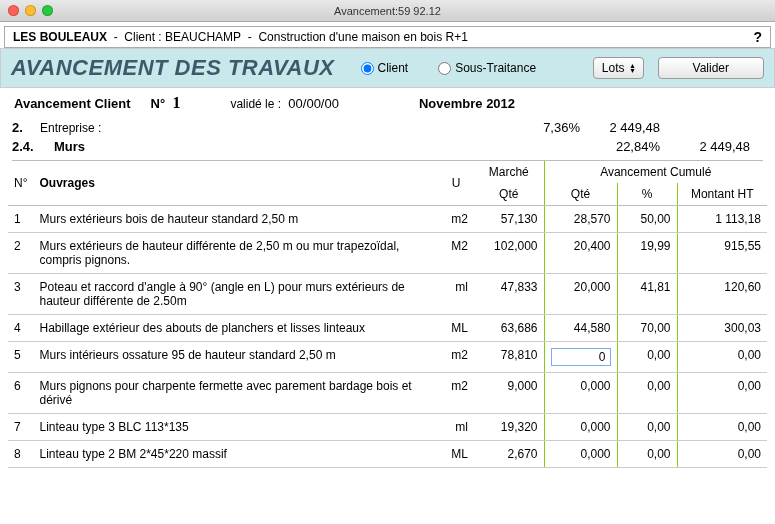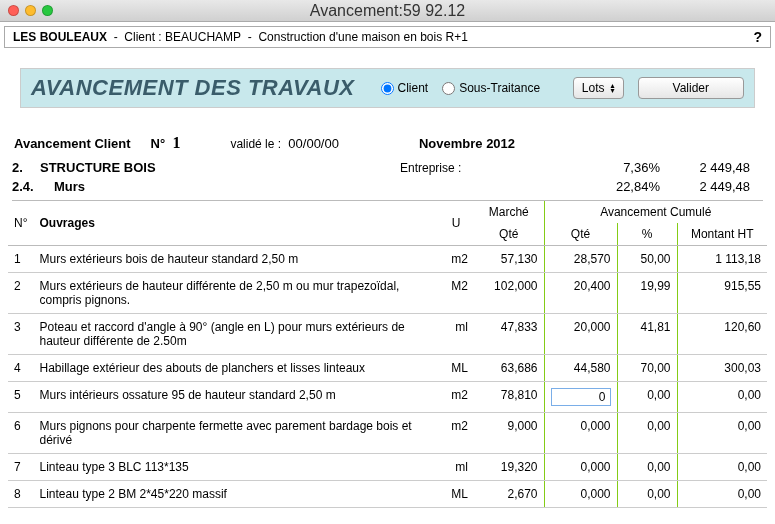--- a/index.html
+++ b/index.html
@@ -1,26 +1,26 @@
 <!DOCTYPE html>
 <html><head>
 <meta charset="utf-8">
 <style>
   * { box-sizing: border-box; margin: 0; padding: 0; }
   body { font-family: "Helvetica Neue", Arial, sans-serif; font-size: 12px; background: #fff; color: #000; width: 775px; }
   .titlebar { height: 22px; background: linear-gradient(#e8e8e8, #d0d0d0); border-bottom: 1px solid #aaa; display: flex; align-items: center; position: relative; }
   .traffic { display: flex; gap: 6px; margin-left: 8px; }
   .circle { width: 11px; height: 11px; border-radius: 50%; border: 0.5px solid rgba(0,0,0,.2); }
   .red { background: #ff5f57; } .yellow { background: #febc2e; } .green { background: #28c840; }
-  .win-title { position: absolute; left: 0; right: 0; text-align: center; font-size: 16px; color: #333; }
+  .win-title { position: absolute; left: 0; right: 0; text-align: center; font-size: 11px; color: #333; }
   .projectbar { background: #fff; border: 1px solid #aaa; margin: 4px 4px 0 4px; padding: 2px 8px; font-size: 12px; display: flex; align-items: center; }
   .projectbar .help { margin-left: auto; font-weight: bold; font-size: 14px; cursor: pointer; }
-  .header { background: #c8e8ec; margin: 20px; padding: 6px 10px; display: flex; align-items: center; gap: 14px; border: 1px solid #ccc; }
+  .header { background: #c8e8ec; margin: 0; padding: 6px 10px; display: flex; align-items: center; gap: 14px; border: 1px solid #ccc; }
   .header h1 { font-size: 22px; font-weight: bold; font-style: italic; color: #3a5c6a; letter-spacing: .5px; }
-  .radios { display: flex; gap: 14px; margin-left: 12px; font-size: 12px; }
+  .radios { display: flex; gap: 30px; margin-left: 12px; font-size: 12px; }
   .radios label { display: flex; align-items: center; gap: 4px; }
   .select-btn { margin-left: auto; background: linear-gradient(#fff,#e6e6e6); border: 1px solid #999; border-radius: 4px; padding: 3px 8px; font-size: 12px; display: flex; align-items: center; gap: 6px; }
   .chevrons { display:inline-flex; flex-direction:column; line-height:5px; font-size:8px; }
   .validate { background: linear-gradient(#fff,#e6e6e6); border: 1px solid #999; border-radius: 4px; padding: 3px 34px; font-size: 12px; }
   .subhead { display: flex; align-items: center; gap: 20px; padding: 6px 14px; font-size: 13px; font-weight: bold; }
   .subhead .num { font-family: Georgia, serif; font-size: 16px; }
   .subhead .date { font-weight: normal; }
   .sections { padding: 0 12px; }
   .secrow { display: grid; grid-template-columns: 28px 360px 80px 100px 80px 90px; align-items: center; font-size: 13px; padding: 2px 0;}
   .secrow .idx { font-weight: bold; }
@@ -99,21 +99,20 @@
   <span style="margin-left:30px;">
     <span style="font-weight:normal;font-size:12px;">validé le :</span>
     &nbsp;<span class="date">00/00/00</span>
   </span>
   <span style="margin-left:60px;">Novembre 2012</span>
 </div>
 
 <div class="sections">
   <div class="secrow">
     <span class="idx">2.</span>
-    <span class="lbl">STRUCTURE BOIS</span>
     <span class="ent">Entreprise :</span>
     <span></span>
     <span class="pct">7,36%</span>
     <span class="amt">2 449,48</span>
   </div>
   <div class="secrow sub">
     <span class="idx">2.4.</span>
     <span class="lbl">Murs</span>
     <span></span>
       <span></span>

